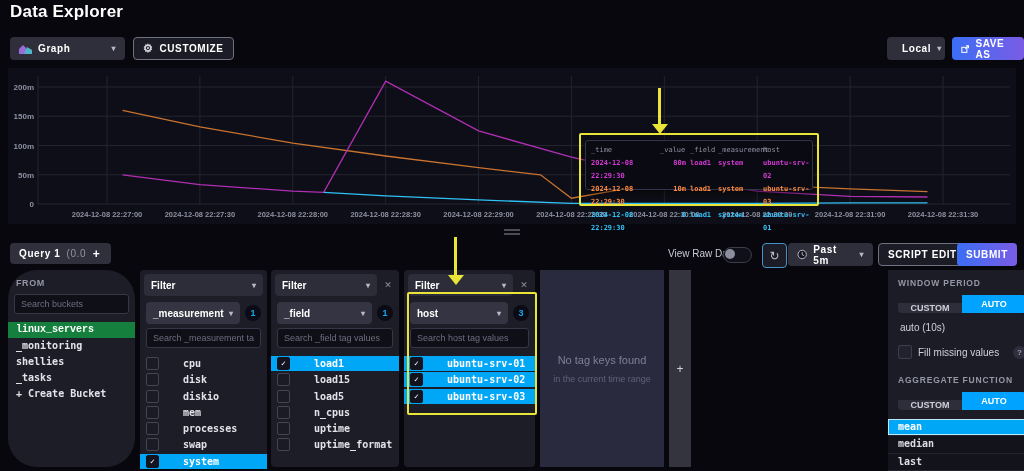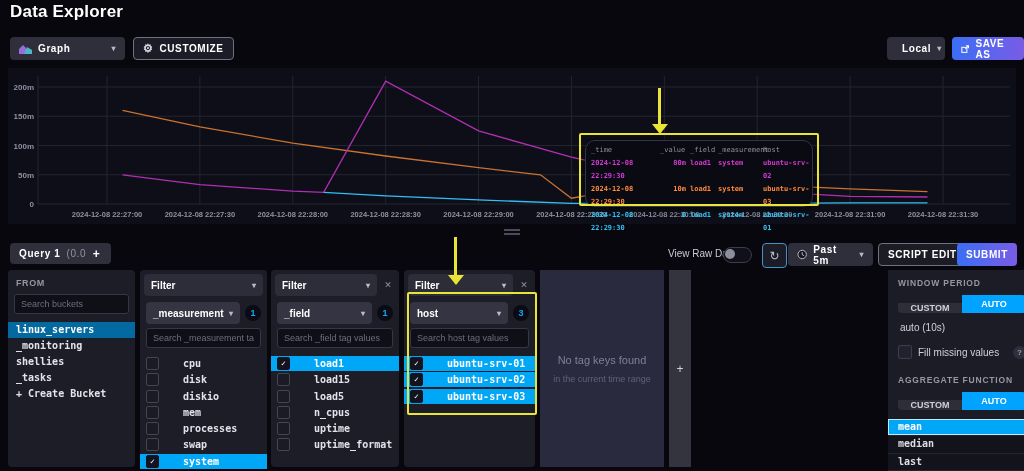--- a/index.html
+++ b/index.html
@@ -19,22 +19,22 @@
   #customize-btn{left:133px;top:37px;}
   #local-btn{left:887px;top:37px;width:58px;}
   #saveas-btn{left:952px;top:37px;}
   .gear{font-size:11px;line-height:1;color:#d7d8e0;}
 
   
   #chart{left:8px;top:68px;width:1008px;height:156px;background:#0e0e18;}
   svg text{fill:#8e91a1;font-family:"Liberation Sans",sans-serif;font-weight:bold;}
   .xlab{font-size:7.5px;} .ylab{font-size:8px;}
 
-  #tooltip{left:577px;top:72px;width:228px;height:67px;background:#0a0a13;
-    border:1px solid #33334a;border-radius:10px;box-shadow:0 2px 8px rgba(0,0,0,.7);
+  #tooltip{left:577px;top:72px;width:228px;height:50px;background:#0a0a13;
+    border:1px solid #33334a;border-radius:3px;box-shadow:0 2px 8px rgba(0,0,0,.7);
     font-family:"DejaVu Sans Mono",monospace;font-size:7px;padding:3px 0 0 5px;box-sizing:border-box;}
   .tt-grid{display:grid;grid-template-columns:69px 30px 28px 45px 50px;line-height:13px;}
   .tt-grid .num{text-align:right;padding-right:4px;}
   #tt-head span{color:#8e91a1;}
   .tt-row span{font-weight:bold;}
 
   .anno{border:2px solid #e9e436;border-radius:2px;pointer-events:none;}
   .arrow-stem{width:3px;background:#e9e436;}
   .arrow-head{width:0;height:0;border-left:8px solid transparent;border-right:8px solid transparent;
     border-top:10px solid #e9e436;}
@@ -50,21 +50,21 @@
   #raw-toggle{left:723px;top:247px;width:27px;height:14px;border-radius:8px;background:#10101a;border:1px solid #3c3c4a;}
   #raw-toggle .knob{position:absolute;left:1px;top:1px;width:10px;height:10px;border-radius:50%;background:#8d8e9d;}
   #refresh-btn{left:762px;top:243px;width:23px;height:23px;border:1px solid #4591c9;border-radius:4px;
     background:#1c1c26;display:flex;align-items:center;justify-content:center;font-size:12px;color:#c0c1cc;}
   #range-btn{left:788px;top:243px;width:85px;}
   #script-btn{left:878px;top:243px;}
   #submit-btn{left:957px;top:243px;}
 
   
   .panel{background:#1d1d28;border-radius:4px;box-sizing:border-box;}
-  #from-panel{left:8px;top:270px;width:127px;height:197px;}
+  #from-panel{left:8px;top:270px;width:127px;height:197px;border-radius:29px;}
   #meas-panel{left:140px;top:270px;width:127px;height:197px;}
   #field-panel{left:271px;top:270px;width:128px;height:197px;}
   #host-panel{left:404px;top:270px;width:131px;height:197px;}
   #empty-panel{left:540px;top:270px;width:124px;height:197px;background:#2a2a3e;
     display:flex;flex-direction:column;align-items:center;justify-content:center;gap:8px;}
   #plus-card{left:669px;top:270px;width:22px;height:197px;background:#34343f;
     display:flex;align-items:center;justify-content:center;color:#d0d0d8;font-size:12px;}
   #sidebar{left:888px;top:270px;width:128px;height:201px;background:#1c1c26;padding:8px 10px;}
 
   .panel-head{font-size:9px;font-weight:bold;letter-spacing:.6px;color:#9596a5;padding:8px 8px 2px;}
@@ -77,21 +77,21 @@
     padding:0 7px;font-size:10px;font-weight:bold;}
   .close-x{width:14px;text-align:center;color:#8d8e9d;font-size:9px;cursor:pointer;}
   .key-row{display:flex;align-items:center;gap:5px;padding:6px 6px 0;}
   .key-btn{flex:1;display:flex;align-items:center;height:22px;background:#34par3442;background:#343442;
     border-radius:4px;padding:0 7px;font-size:10px;font-weight:bold;}
   .badge{width:16px;height:16px;border-radius:50%;background:#0b0b16;color:#16a7f1;font-size:9px;
     font-weight:bold;display:flex;align-items:center;justify-content:center;}
 
   .list{margin-top:8px;font-family:"DejaVu Sans Mono",monospace;font-size:10px;font-weight:bold;color:#e2e2ea;}
   .bk-row{height:16px;line-height:16px;padding-left:8px;cursor:pointer;white-space:nowrap;}
-  .bk-row.sel{background:#0369a1;color:#fff;}
+  .bk-row.sel{background:#15803d;color:#fff;font-family:Liberation Mono, monospace;}
   .ck-row{height:15px;margin-bottom:1.3px;display:flex;align-items:center;gap:24px;padding-left:6px;cursor:pointer;}
   .ck-row .cb{width:11px;height:11px;border-radius:2px;background:#1b1b26;border:1px solid #444452;
     font-size:8px;line-height:11px;text-align:center;color:#fff;flex:none;}
   .ck-row.on{background:#00a7f7;color:#fff;}
   .ck-row.on .cb{background:#141420;border-color:#141420;}
 
   #empty-panel .l1{font-size:11px;color:#7f8099;}
   #empty-panel .l2{font-size:9px;color:#606179;}
 
   .side-label{font-size:8.5px;font-weight:bold;letter-spacing:.8px;color:#9697a6;}

